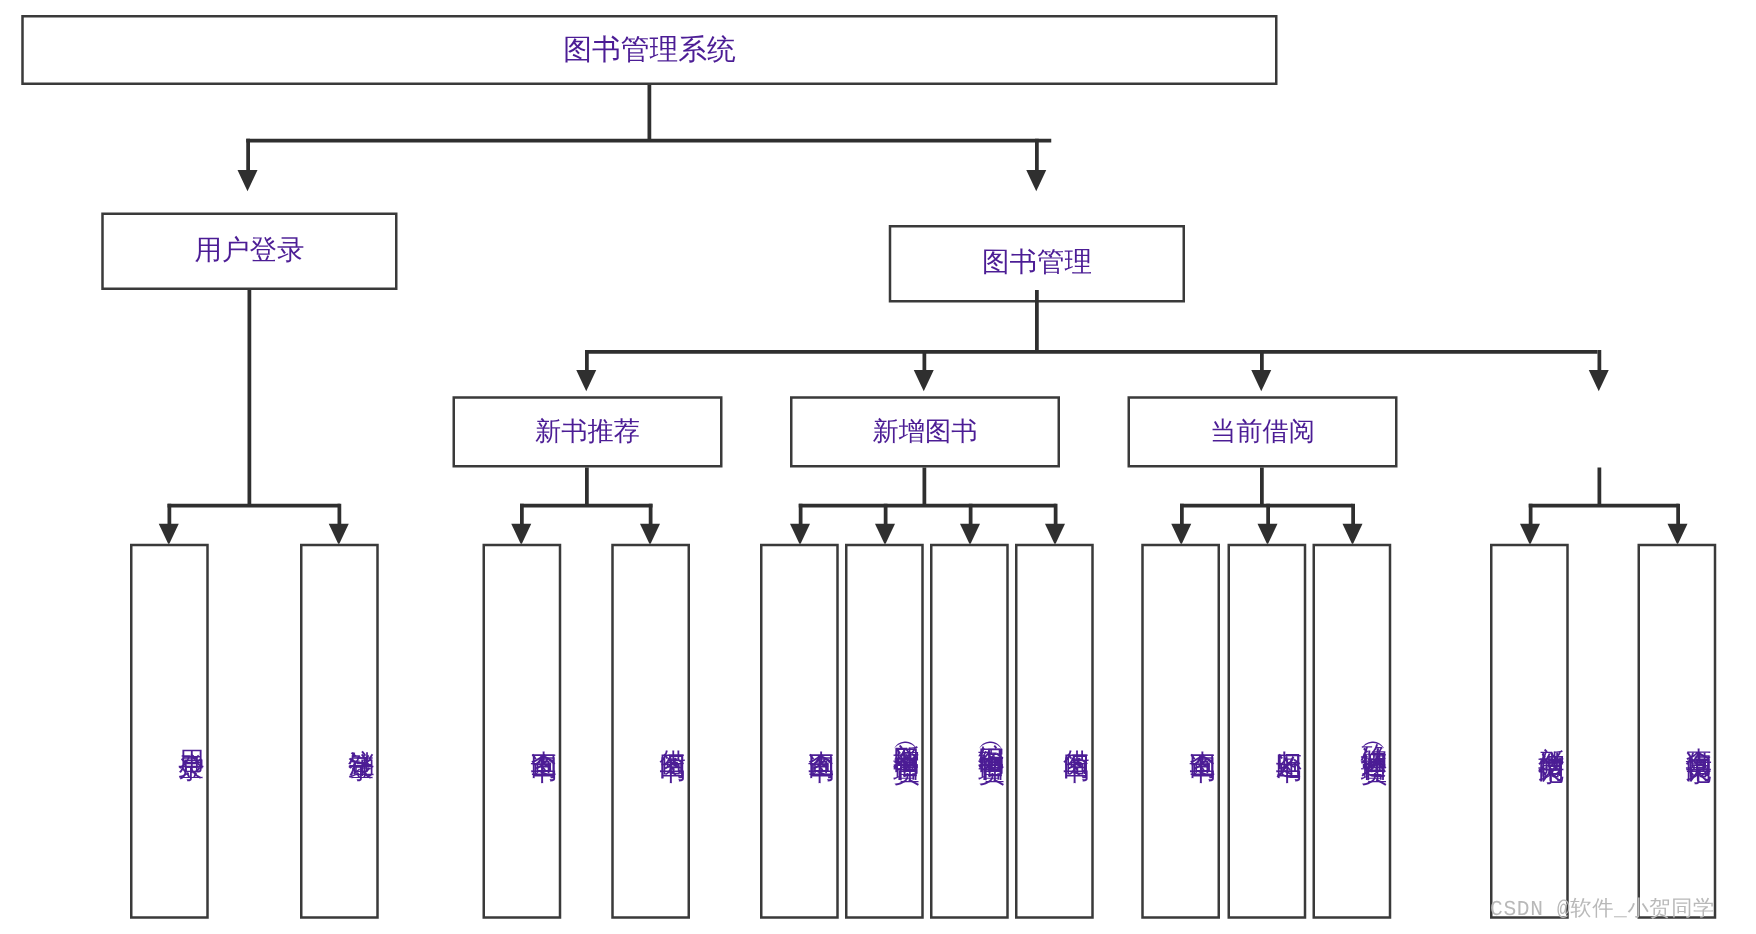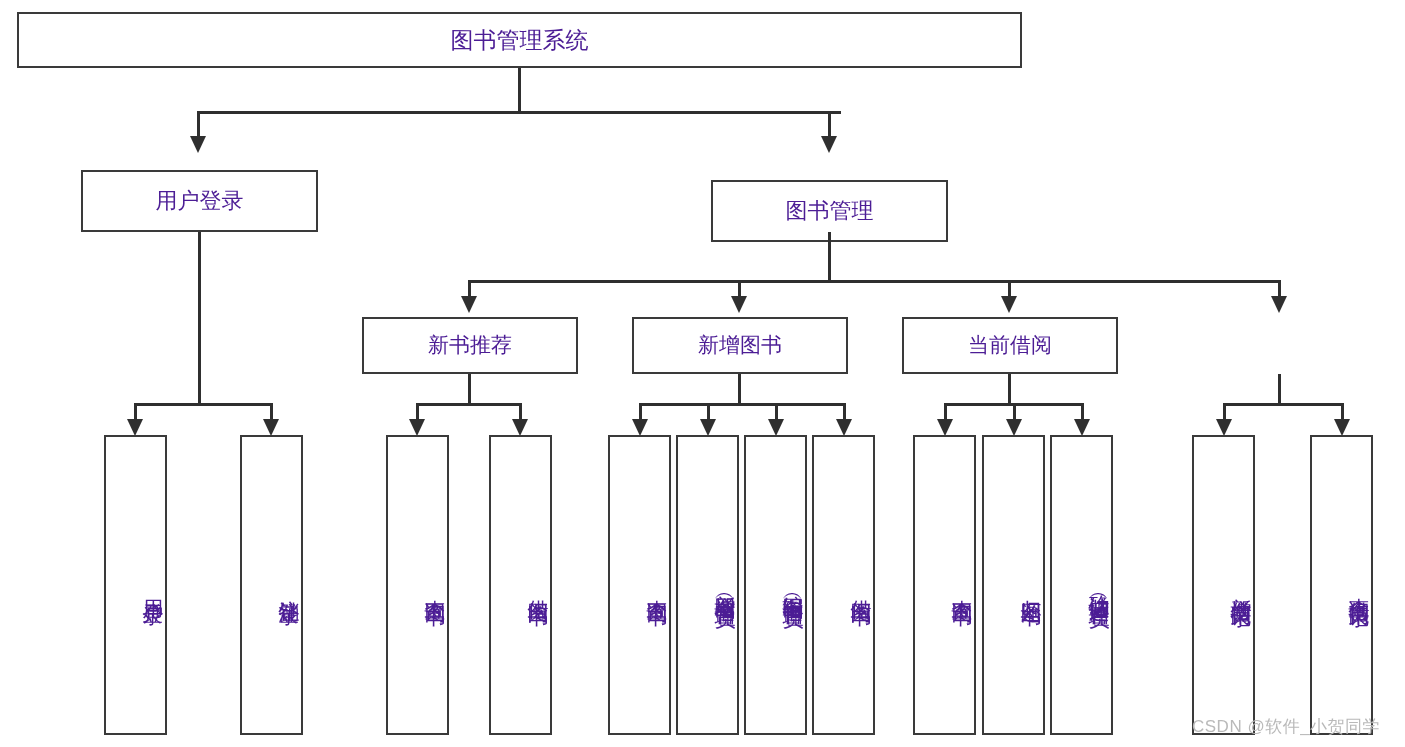--- a/index.html
+++ b/index.html
@@ -57,21 +57,21 @@
     border-left:8px solid transparent;
     border-right:8px solid transparent;
     border-top:17px solid #2f2f2f;
   }
   .watermark{
     position:absolute;
     font-size:17px;
     color:#b9b9b9;
     white-space:nowrap;
     letter-spacing:0.5px;
-    font-family:Liberation Sans, sans-serif;
+    font-family:Liberation Mono, monospace;
   }
 </style>
 </head>
 <body>
 
 <div id="canvas">
 
   <div class="node root" style="left:17px;top:12px;width:1005px;height:56px;">
     <span>图书管理系统</span>
   </div>

